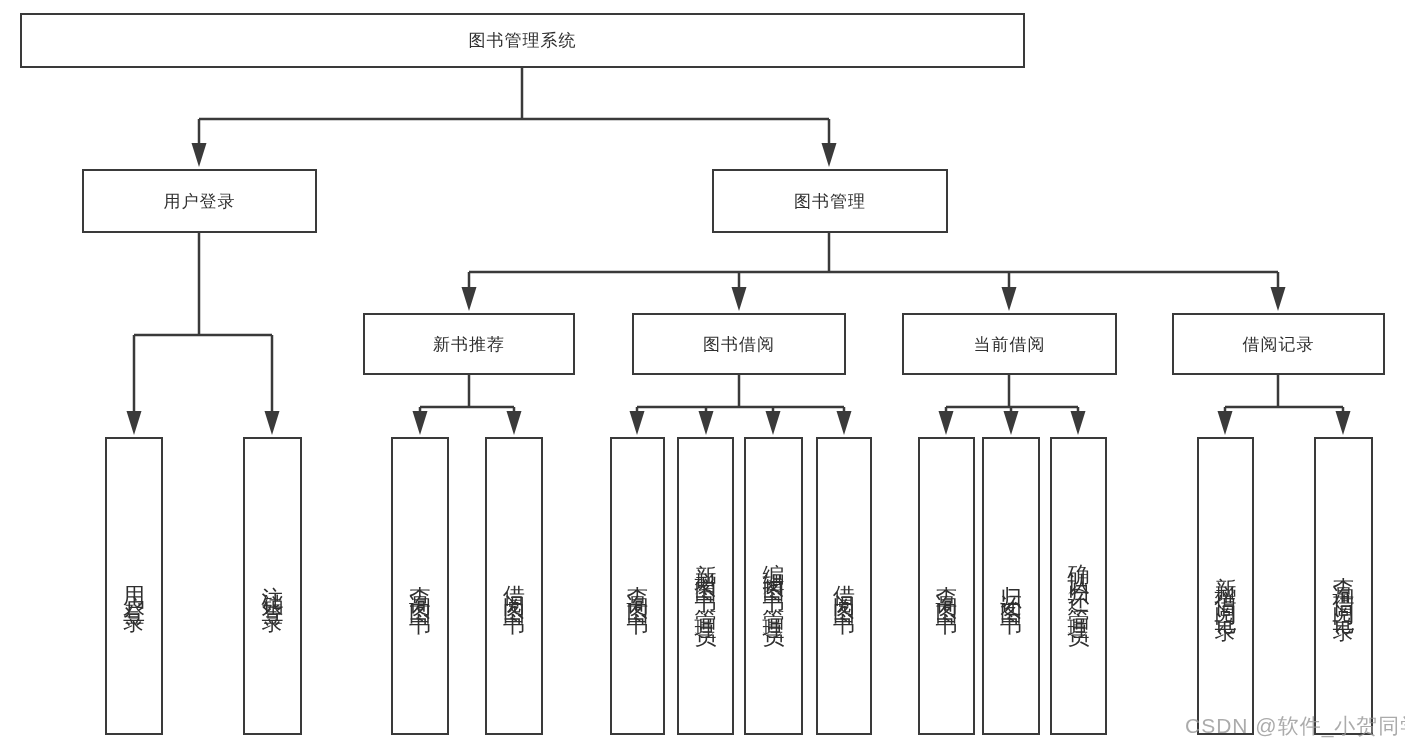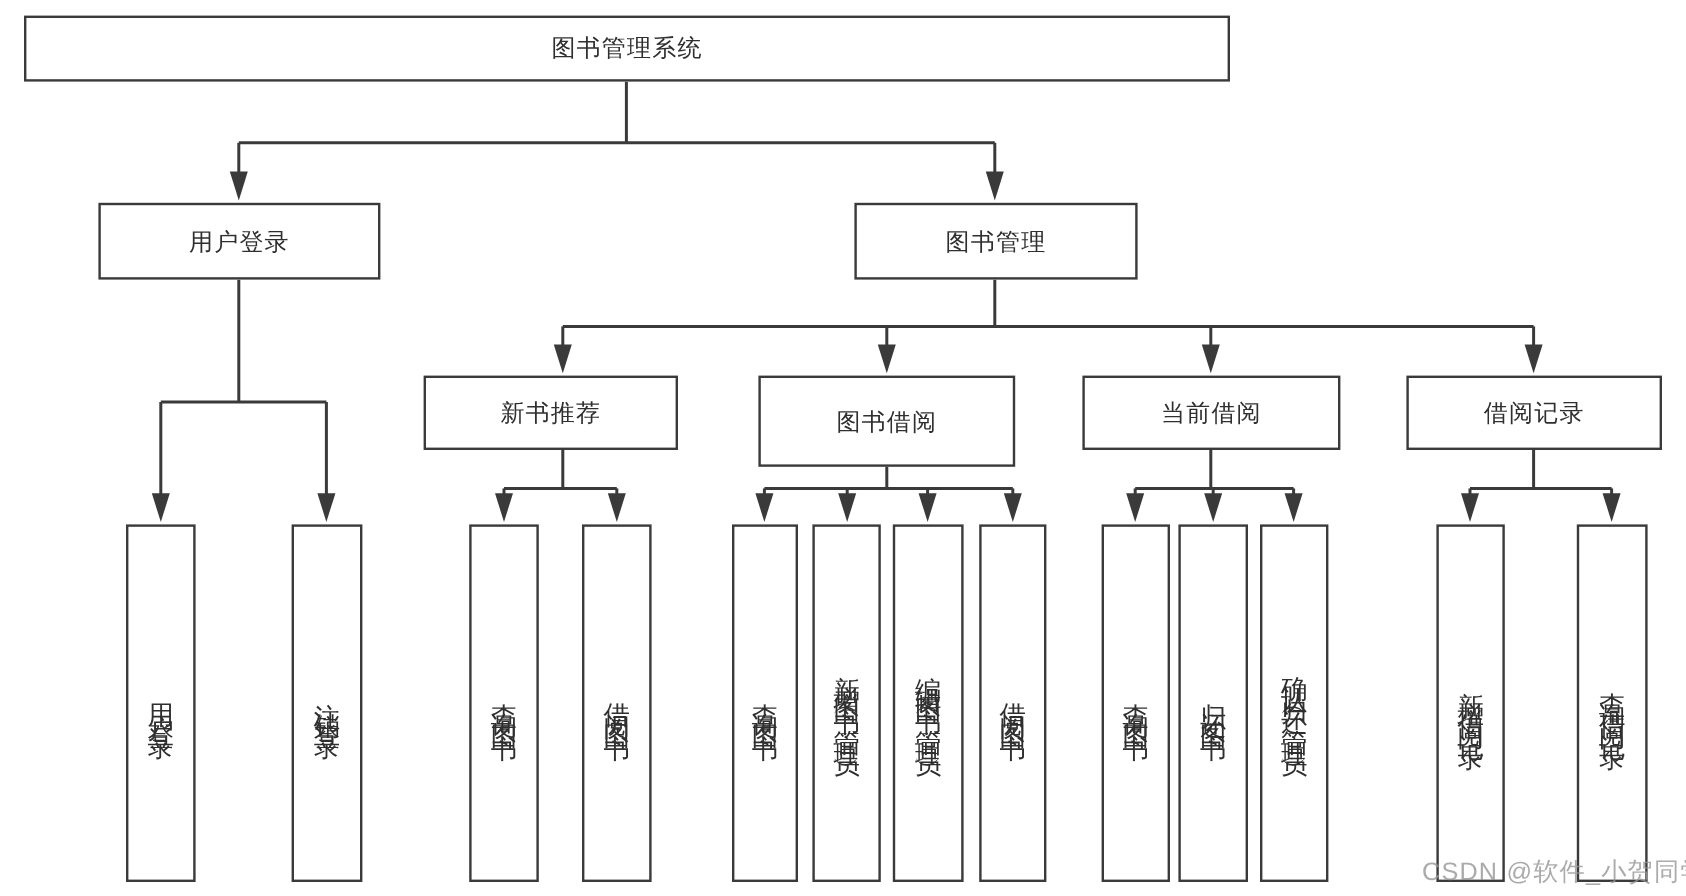--- a/index.html
+++ b/index.html
@@ -4,21 +4,21 @@
 <style>
   html,body{margin:0;padding:0;background:#fff;}
   #canvas{
     position:relative;width:1405px;height:747px;background:#ffffff;
     font-family:"Liberation Sans","DejaVu Sans",sans-serif;overflow:hidden;
   }
   #lines{position:absolute;left:0;top:0;width:1405px;height:747px;pointer-events:none;}
   .hbox{
     position:absolute;box-sizing:border-box;background:#fff;
     border:2.5px solid #3a3a3a;display:flex;align-items:center;justify-content:center;
-    font-size:20px;color:#2f2f2f;letter-spacing:1px;z-index:2;
+    font-size:17px;color:#2f2f2f;letter-spacing:1px;z-index:2;
   }
   .vbox{
     position:absolute;top:437px;height:298px;box-sizing:border-box;background:#fff;
     border:2.5px solid #3a3a3a;display:flex;align-items:center;justify-content:center;
     writing-mode:vertical-rl;text-orientation:upright;
     font-size:22px;letter-spacing:9px;line-height:1;color:#2f2f2f;z-index:2;
   }
   .watermark{
     position:absolute;left:1185px;top:712px;font-size:21px;color:rgba(150,150,150,0.8);
     z-index:5;white-space:nowrap;letter-spacing:1px;
@@ -93,22 +93,22 @@
       <polygon points="1217.5,411 1232.5,411 1225,435"></polygon>
       <polygon points="1335.5,411 1350.5,411 1343,435"></polygon>
     </g>
   </svg>
 
   <div class="hbox" style="left:20px;top:13px;width:1005px;height:55px">图书管理系统</div>
 
   <div class="hbox" style="left:82px;top:169px;width:235px;height:64px">用户登录</div>
   <div class="hbox" style="left:712px;top:169px;width:236px;height:64px">图书管理</div>
 
-  <div class="hbox" style="left:353px;top:313px;width:212px;height:62px">新书推荐</div>
-  <div class="hbox" style="left:632px;top:313px;width:214px;height:76px">图书借阅</div>
+  <div class="hbox" style="left:363px;top:313px;width:212px;height:62px">新书推荐</div>
+  <div class="hbox" style="left:632px;top:313px;width:214px;height:62px">图书借阅</div>
   <div class="hbox" style="left:902px;top:313px;width:215px;height:62px">当前借阅</div>
   <div class="hbox" style="left:1172px;top:313px;width:213px;height:62px">借阅记录</div>
 
   <div class="vbox" style="left:105px;width:58px">用户登录</div>
   <div class="vbox" style="left:243px;width:59px">注销登录</div>
 
   <div class="vbox" style="left:391px;width:58px">查询图书</div>
   <div class="vbox" style="left:485px;width:58px">借阅图书</div>
 
   <div class="vbox" style="left:610px;width:55px">查询图书</div>

